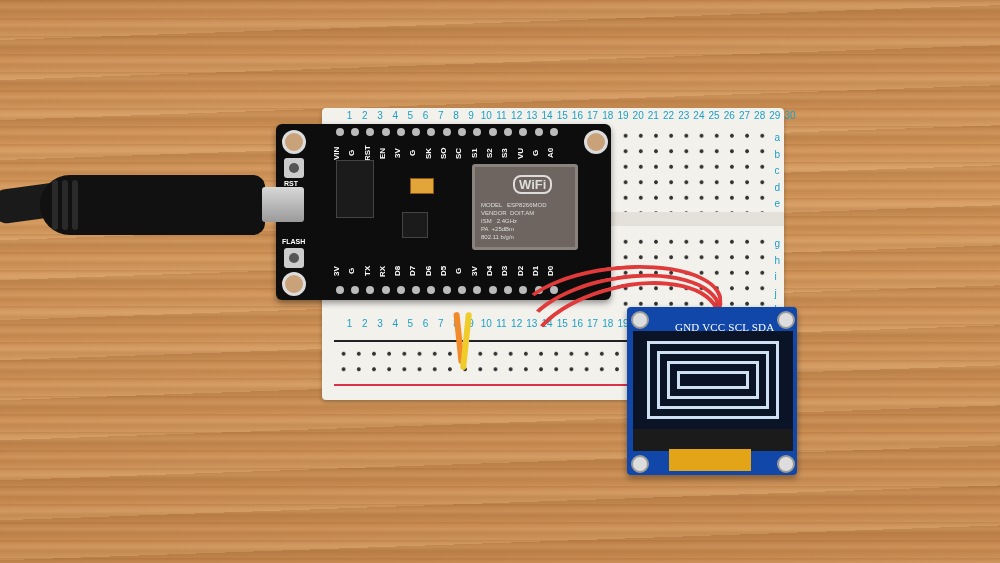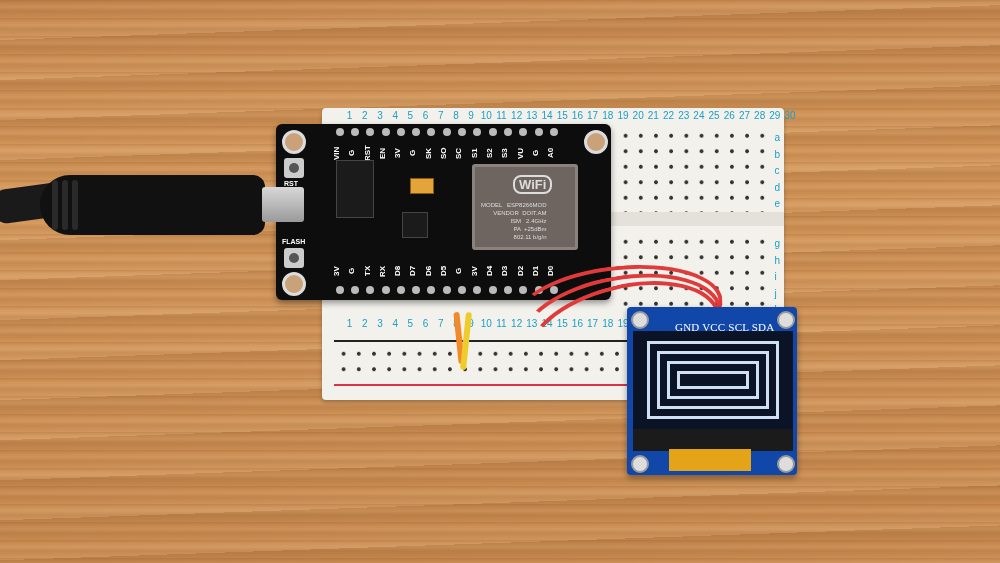--- a/index.html
+++ b/index.html
@@ -24,21 +24,21 @@
   .holes{position:absolute;background-image:radial-gradient(circle,#333 1.6px,transparent 2.2px);background-size:15.2px 15.5px;}
   .rail-line{position:absolute;height:2px;}
   
   .mcu{position:absolute;left:276px;top:124px;width:335px;height:176px;background:#0d0d0d;border-radius:6px;box-shadow:0 3px 6px rgba(0,0,0,.4);}
   .mcu .hole{position:absolute;width:18px;height:18px;border-radius:50%;background:#c9a27a;border:3px solid #dcdcdc;}
   .pins{position:absolute;display:flex;gap:0;}
   .pins span{width:15.3px;height:10px;display:flex;justify-content:center;}
   .pins span::before{content:"";width:8px;height:8px;border-radius:50%;background:#bbb;}
   .pinlab{position:absolute;display:flex;color:#fff;font-size:8px;font-weight:bold;}
   .pinlab span{width:15.3px;text-align:center;writing-mode:vertical-rl;transform:rotate(180deg);height:26px;}
-  .esp{position:absolute;left:196px;top:40px;width:100px;height:80px;background:#6e6560;border:3px solid #8a827c;border-radius:3px;color:#ddd;font-size:6px;text-align:right;}
+  .esp{position:absolute;left:196px;top:40px;width:100px;height:80px;background:#6e6560;border:3px solid #8a827c;border-radius:3px;color:#ddd;font-size:6px;}
   .esp .wifi{position:absolute;left:38px;top:8px;border:2px solid #ddd;border-radius:8px;padding:0 4px;font-size:13px;font-weight:bold;}
   .esp .txt{position:absolute;left:6px;top:34px;line-height:8px;white-space:pre;}
   .chip{position:absolute;background:#1b1b1b;border:1px solid #444;}
   .cap{position:absolute;background:#e3a43a;border:1px solid #8a5a10;}
   .btn{position:absolute;width:20px;height:20px;background:#ccc;border-radius:3px;}
   .btn::after{content:"";position:absolute;left:5px;top:5px;width:10px;height:10px;border-radius:50%;background:#555;}
   .silk{position:absolute;color:#fff;font-size:7px;font-weight:bold;}
   
   .oled{position:absolute;left:627px;top:307px;width:170px;height:168px;background:#1147a8;border-radius:4px;box-shadow:0 3px 6px rgba(0,0,0,.4);}
   .oled .mh{position:absolute;width:14px;height:14px;border-radius:50%;background:#ddd;border:2px solid #999;}

